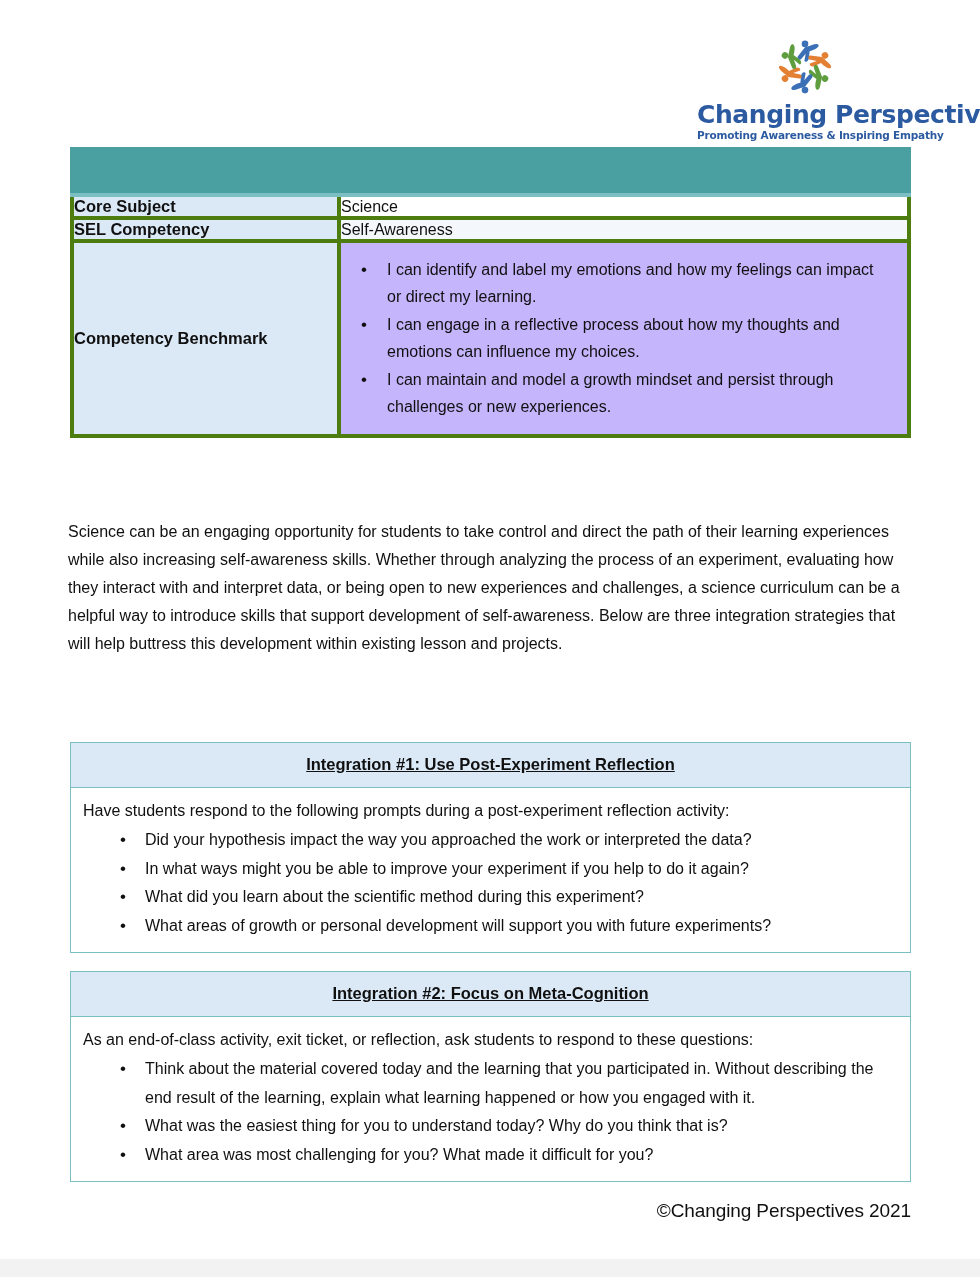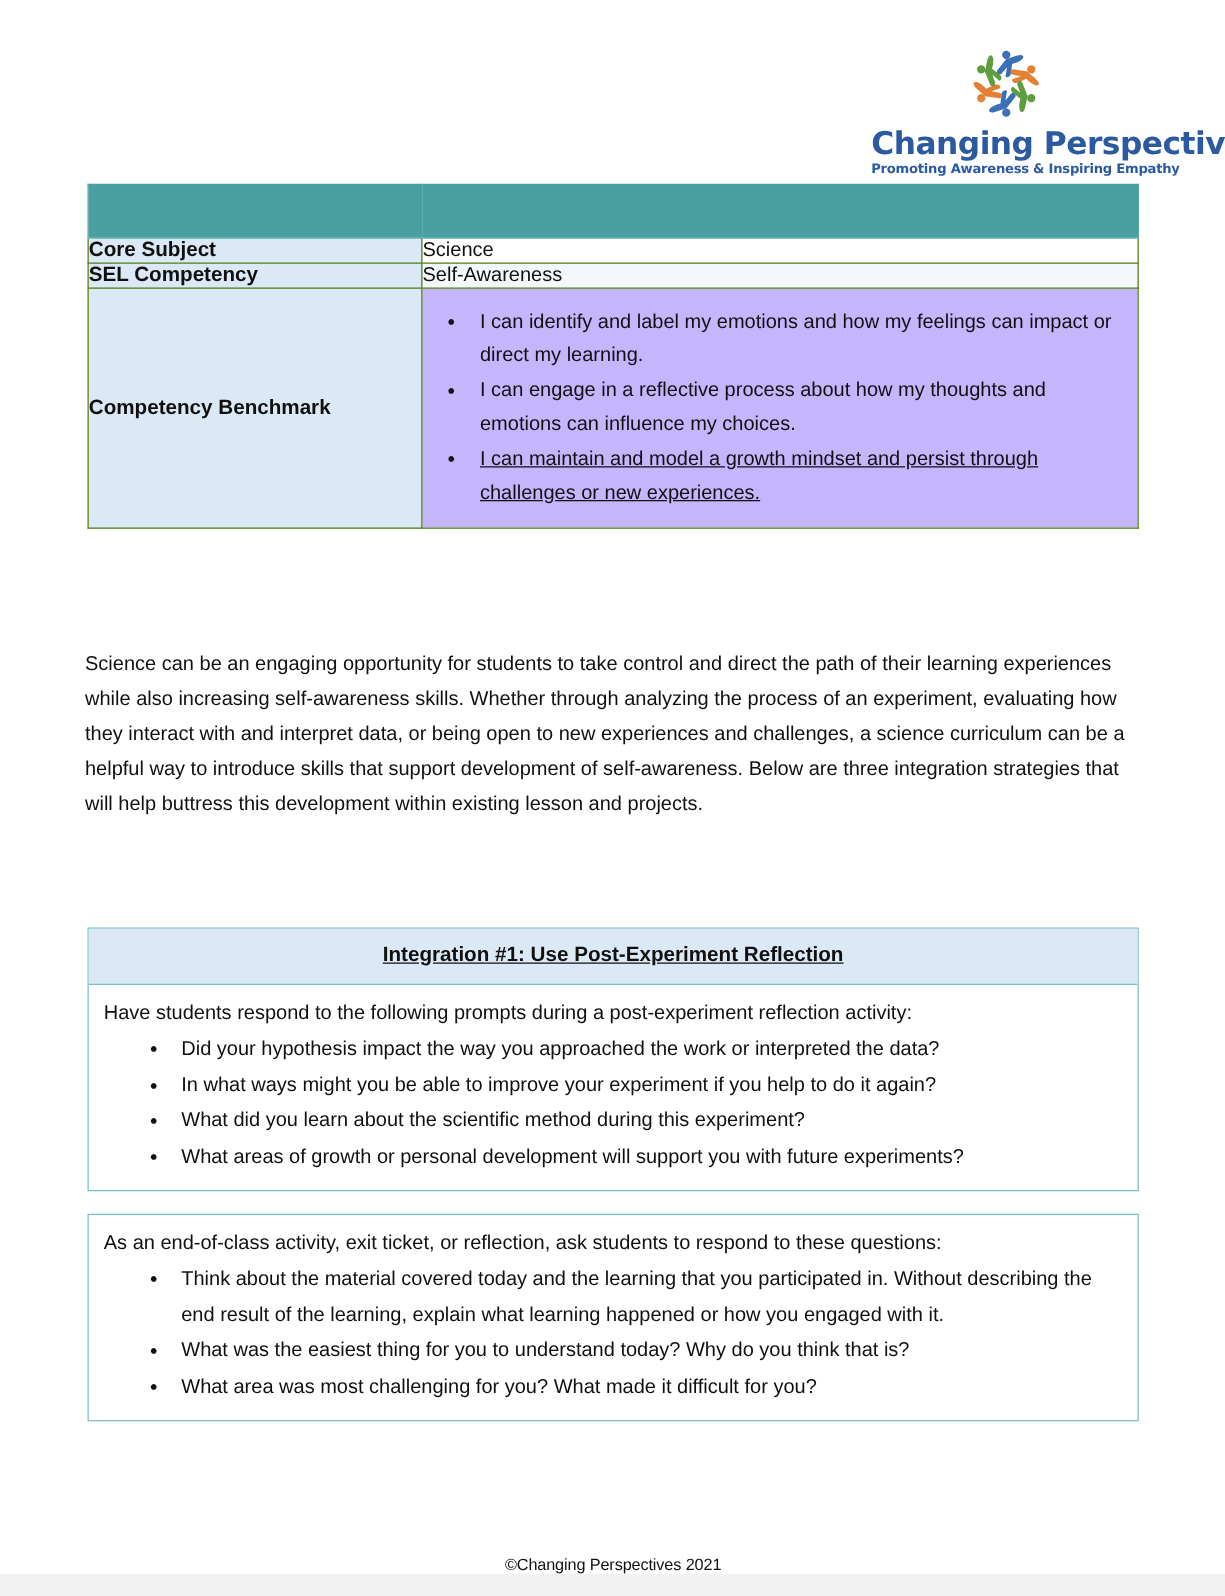--- a/index.html
+++ b/index.html
@@ -61,21 +61,21 @@
   .info-table {
     position: absolute;
     left: 70px;
     top: 147px;
     width: 841px;
     border-collapse: collapse;
     table-layout: fixed;
     border: 1px solid #7cbfc2;
   }
   .info-table td {
-    border: 1px solid #4d7c0f;
+    border: 4px solid #4d7c0f;
     vertical-align: middle;
     padding: 0;
   }
   .info-table .col-label { width: 267px; }
 
   .hdr-row td {
     background: #4a9fa0;
     height: 42px;
     border-color: #4a9fa0;
     border-bottom-color: #7cbfc2;
@@ -108,21 +108,21 @@
     list-style: none;
   }
   .bench-list li {
     position: relative;
     font-size: 16px;
     line-height: 26.5px;
     color: #101010;
     margin: 0 0 2px 0;
     padding-left: 2px;
   }
-  .bench-list li:last-child { margin-bottom: 0; text-decoration: underline; }
+  .bench-list li:last-child { margin-bottom: 0; }
   .bench-list li::before {
     content: "\2022";
     position: absolute;
     left: -24px;
     top: 0;
     font-size: 17px;
     line-height: 26.5px;
     color: #101010;
   }
 
@@ -199,25 +199,24 @@
     line-height: 28.5px;
     color: #101010;
   }
 
   
   .footer {
     position: absolute;
     left: 70px;
     top: 1200px;
     width: 841px;
-    text-align: center;
-    font-size: 13px;
+    text-align: right;
+    font-size: 19px;
     color: #101010;
     letter-spacing: -0.1px;
-    margin-top: 44px;
   }
 
   .page-bottom-edge {
     position: absolute;
     left: 0;
     bottom: 0;
     width: 980px;
     height: 18px;
     background: #f2f2f2;
   }
@@ -314,20 +313,21 @@
       <ul class="integration-list">
         <li>Did your hypothesis impact the way you approached the work or interpreted the data?</li>
         <li>In what ways might you be able to improve your experiment if you help to do it again?</li>
         <li>What did you learn about the scientific method during this experiment?</li>
         <li>What areas of growth or personal development will support you with future experiments?</li>
       </ul>
     </div>
   </div>
 
   <div class="integration" id="integration-2">
+    <div class="integration-header">Integration #2: Focus on Meta-Cognition</div>
     <div class="integration-body">
       <p class="integration-intro">As an end-of-class activity, exit ticket, or reflection, ask students to respond to these questions:</p>
       <ul class="integration-list">
         <li>Think about the material covered today and the learning that you participated in. Without describing the end result of the learning, explain what learning happened or how you engaged with it.</li>
         <li>What was the easiest thing for you to understand today? Why do you think that is?</li>
         <li>What area was most challenging for you? What made it difficult for you?</li>
       </ul>
     </div>
   </div>
 

